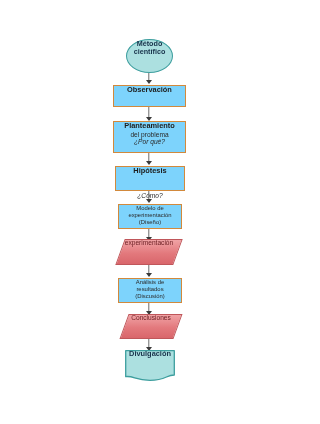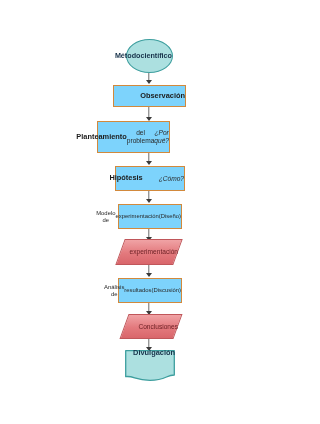--- a/index.html
+++ b/index.html
@@ -22,23 +22,23 @@
     top: 0;
     width: 300px;
     height: 424px;
   }
 
   
   .node {
     position: absolute;
     box-sizing: border-box;
     display: flex;
-    flex-direction: row;
+    flex-direction: column;
     align-items: center;
-    justify-content: flex-end;
+    justify-content: flex-start;
     text-align: center;
     color: #1c1c1c;
     line-height: 1.15;
   }
 
   
   .node-ellipse {
     border-radius: 50%;
     background: #ace0e0;
     border: 1.3px solid #3d9e9e;
@@ -150,21 +150,21 @@
   <div class="connector" style="top:73px; height:9px;"></div>
   <div class="arrowhead" style="top:80px;"></div>
 
   <div class="node node-box" style="left:113px; top:85px; width:73px; height:22px;">
     <span class="title-bold">Observación</span>
   </div>
 
   <div class="connector" style="top:107px; height:12px;"></div>
   <div class="arrowhead" style="top:117px;"></div>
 
-  <div class="node node-box" style="left:97px; top:121px; width:73px; height:32px;">
+  <div class="node node-box" style="left:113px; top:121px; width:73px; height:32px;">
     <span class="title-bold">Planteamiento</span>
     <span class="line-plain">del problema</span>
     <span class="line-italic">¿Por qué?</span>
   </div>
 
   <div class="connector" style="top:153px; height:10px;"></div>
   <div class="arrowhead" style="top:161px;"></div>
 
   <div class="node node-box" style="left:115px; top:166px; width:70px; height:25px;gap:16px;">
     <span class="title-bold">Hipótesis</span>

